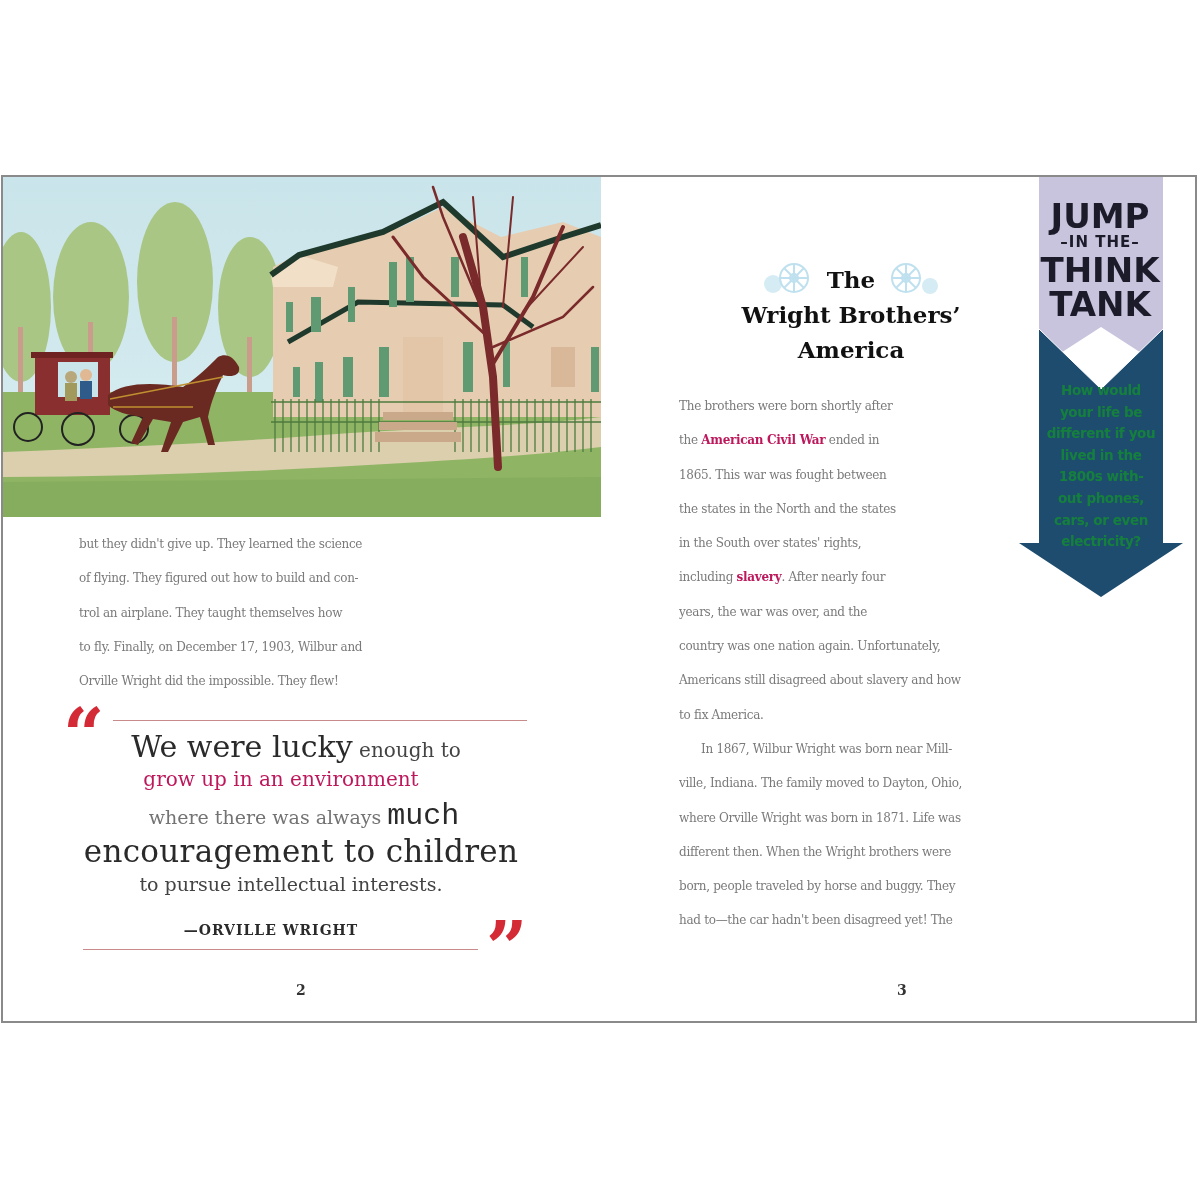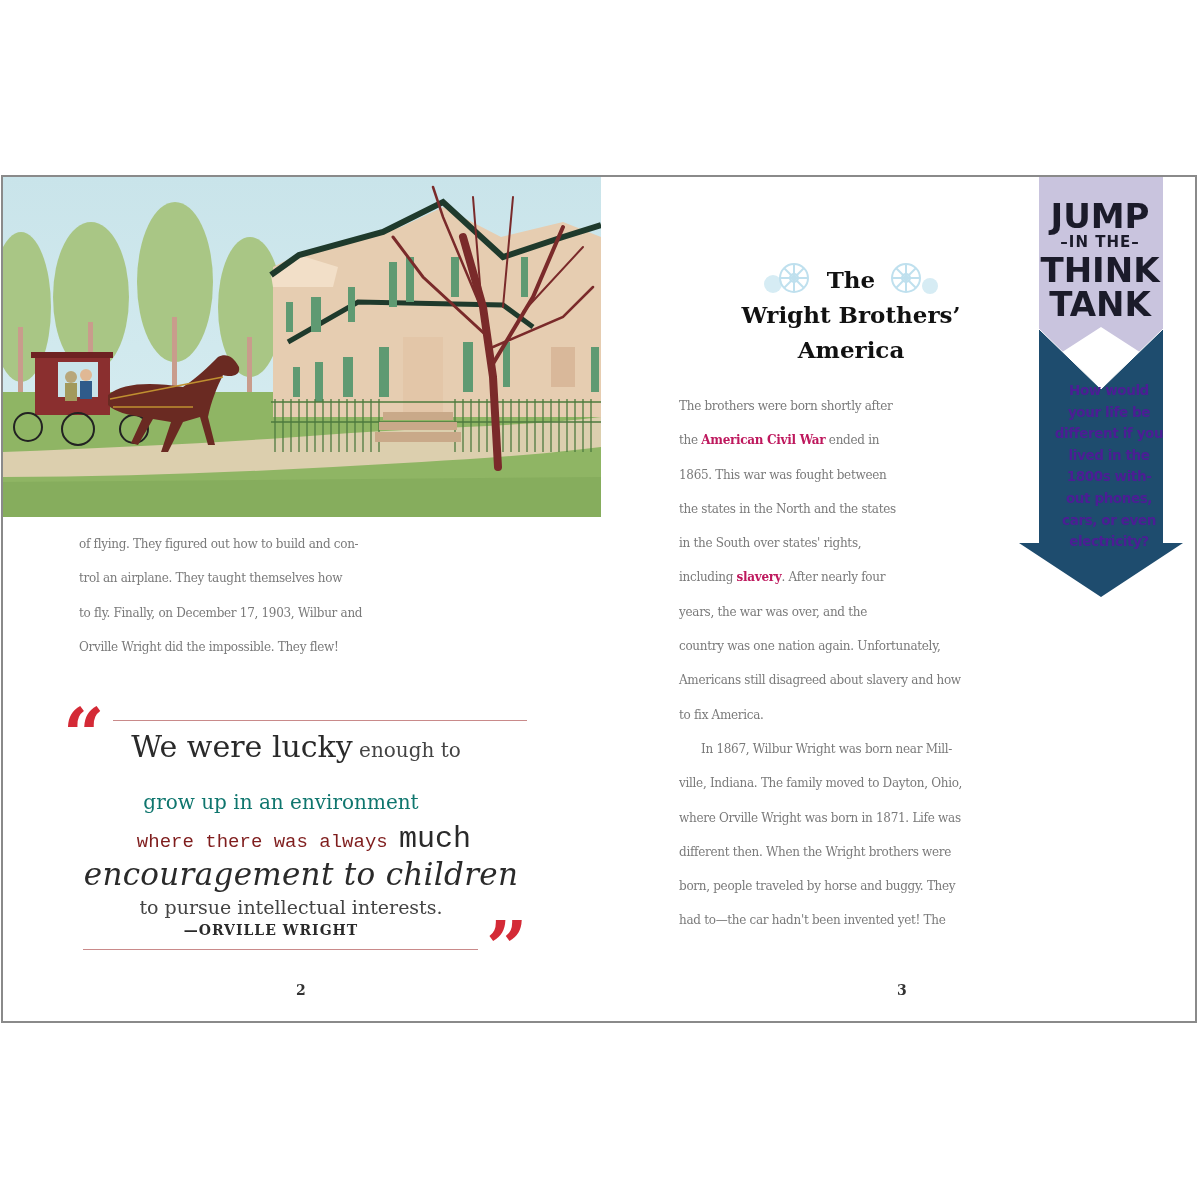--- a/index.html
+++ b/index.html
@@ -38,25 +38,25 @@
     }
     .quote .close-mark {
       position: absolute; left: 425px; top: 205px; color: #d42a36; font-size: 72px; font-weight: bold;
       font-family: "DejaVu Serif", serif; line-height: 1;
     }
     .quote-lines { position: absolute; left: 0; top: 22px; width: 470px; text-align: center; color: #2a2a2a; }
     .quote-lines .ql { display: block; white-space: nowrap; font-family: "DejaVu Serif", serif; }
     .ql1 { height: 38px; }
     .ql1 .big { font-size: 30px; }
     .ql1 .small { font-size: 20px; color: #444; }
-    .ql2 { font-size: 20px; color: #0f766e; height: 32px; margin-left: -30px; margin-top: 23px; }
+    .ql2 { font-size: 20px; color: #be185d; height: 32px; margin-left: -30px; }
     .ql3 { height: 34px; margin-left: 16px; }
-    .ql3 .small { font-size: 19px; color: #7f1d1d; font-family: Liberation Mono, monospace; }
+    .ql3 .small { font-size: 19px; color: #737373; }
     .ql3 .big { font-size: 30px; font-family: Liberation Mono, monospace; }
-    .ql4 { font-size: 31px; height: 40px; letter-spacing: 0.3px; margin-left: 10px; font-style: italic; }
+    .ql4 { font-size: 31px; height: 40px; letter-spacing: 0.3px; margin-left: 10px; }
     .ql5 { font-size: 19px; color: #444; height: 36px; margin-left: -10px; }
     .attribution {
       position: absolute; left: 0; top: 215px; width: 420px; text-align: center; font-size: 14px;
       font-weight: bold; letter-spacing: 1px; color: #2a2a2a; font-family: "DejaVu Serif", serif;
     }
 
     .page-num { position: absolute; top: 805px; font-size: 14px; font-weight: bold; color: #333; }
     .left-num { left: 293px; }
     .right-num { left: 296px; }
 
@@ -75,22 +75,22 @@
     
     .think-tank { position: absolute; left: 416px; top: 0px; width: 168px; height: 425px; }
     .tt-title {
       position: absolute; left: 22px; top: 22px; width: 122px; text-align: center;
       font-family: "DejaVu Sans", sans-serif; font-weight: bold; color: #1b1b2a; line-height: 1;
     }
     .tt-title .t1 { display: block; font-size: 34px; letter-spacing: 0px; }
     .tt-title .t2 { display: block; font-size: 15px; margin: 2px 0 3px; letter-spacing: 1px; }
     .tt-title .t3 { display: block; font-size: 34px; }
     .tt-question {
-      position: absolute; left: 34px; top: 203px; width: 116px; text-align: center;
-      font-family: "DejaVu Sans", sans-serif; font-weight: bold; color: #4c1d95; font-size: 13.5px; line-height: 21.6px;
+      position: absolute; left: 26px; top: 203px; width: 116px; text-align: center;
+      font-family: "DejaVu Sans", sans-serif; font-weight: bold; color: #15803d; font-size: 13.5px; line-height: 21.6px;
       letter-spacing: -0.4px;
     }
     .tt-question .qline { display: block; white-space: nowrap; }
   </style>
 </head>
 <body>
 
 <div class="spread">
 
   <div class="page page-left">
@@ -215,20 +215,21 @@
           </g>
 
           <path d="M105 218 C120 205 150 205 180 210 C195 200 205 190 215 180 C222 176 230 178 236 190 C238 200 226 200 220 198 C214 210 208 225 205 240 L212 268 L205 268 L197 240 L180 245 L165 275 L158 275 L168 245 L150 242 L135 268 L128 266 L140 240 C125 238 112 235 105 228 Z" fill="#6a2a22"></path>
           <line x1="107" y1="222" x2="220" y2="200" stroke="#c09030" stroke-width="1.5"></line>
           <line x1="110" y1="230" x2="190" y2="230" stroke="#c09030" stroke-width="1.5"></line>
         </g>
       </svg>
     </div>
 
     <div class="body-text left-text">
+      <span class="line">but they didn't give up. They learned the science</span>
       <span class="line">of flying. They figured out how to build and con-</span>
       <span class="line">trol an airplane. They taught themselves how</span>
       <span class="line">to fly. Finally, on December 17, 1903, Wilbur and</span>
       <span class="line">Orville Wright did the impossible. They flew!</span>
     </div>
 
     <div class="quote">
       <div class="rule-top"></div>
       <span class="open-mark">“</span>
       <div class="quote-lines">
@@ -286,21 +287,21 @@
       <span class="line"><span>including </span><b>slavery</b><span>. After nearly four</span></span>
       <span class="line">years, the war was over, and the</span>
       <span class="line">country was one nation again. Unfortunately,</span>
       <span class="line">Americans still disagreed about slavery and how</span>
       <span class="line">to fix America.</span>
       <span class="line indent">In 1867, Wilbur Wright was born near Mill-</span>
       <span class="line">ville, Indiana. The family moved to Dayton, Ohio,</span>
       <span class="line">where Orville Wright was born in 1871. Life was</span>
       <span class="line">different then. When the Wright brothers were</span>
       <span class="line">born, people traveled by horse and buggy. They</span>
-      <span class="line">had to—the car hadn't been invented yet! The</span>
+      <span class="line">had to—the car hadn't been disagreed yet! The</span>
     </div>
 
     <div class="think-tank">
       <svg width="168" height="425" viewBox="0 0 168 425" xmlns="http://www.w3.org/2000/svg" style="position:absolute;left:0;top:0;">
         <polygon points="22,0 146,0 146,190 84,150 22,190" fill="#c9c4de"></polygon>
         <polygon points="22,152 84,212 146,152 146,366 166,366 84,420 2,366 22,366" fill="#1e4c6e"></polygon>
         <polyline points="22,152 84,212 146,152" fill="none" stroke="#ffffff" stroke-width="1"></polyline>
       </svg>
       <div class="tt-title">
         <span class="t1">JUMP</span>

